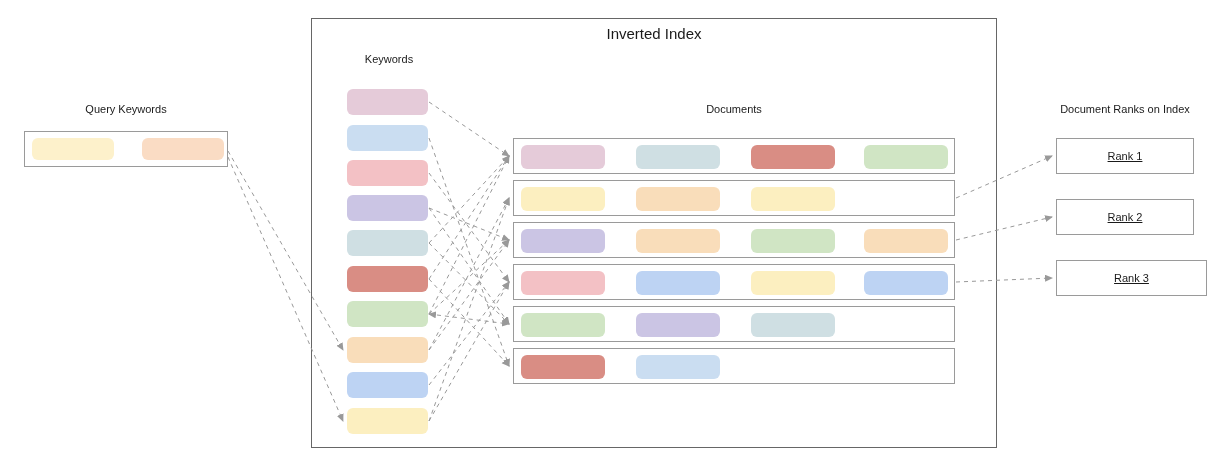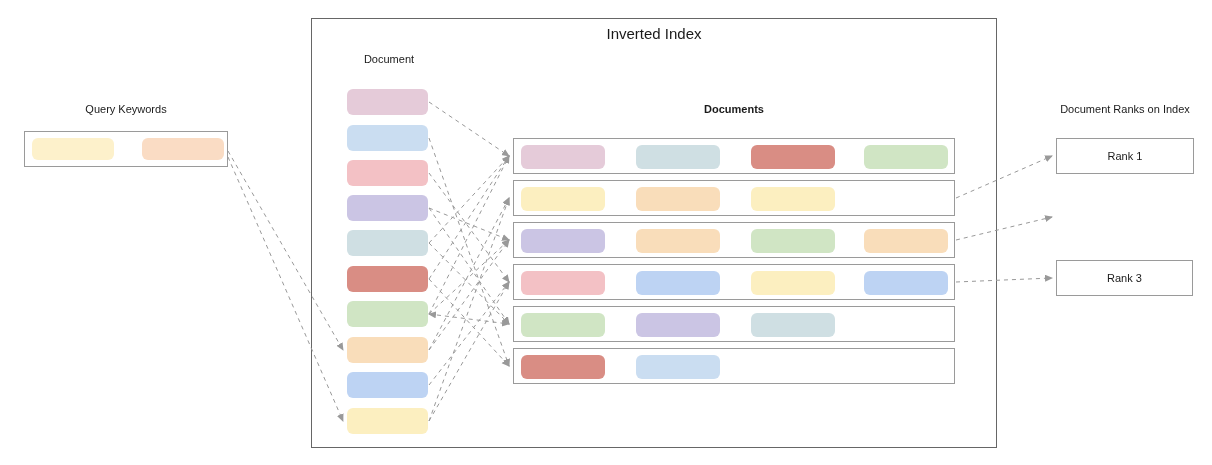--- a/index.html
+++ b/index.html
@@ -7,35 +7,35 @@
     position:relative;width:1212px;height:465px;background:#ffffff;
     font-family:"Liberation Sans", sans-serif;color:#1a1a1a;overflow:hidden;
   }
   .lbl{position:absolute;font-size:11px;white-space:nowrap;transform:translateX(-50%);}
   .title{position:absolute;font-size:15px;white-space:nowrap;transform:translateX(-50%);}
   .box{position:absolute;background:#fff;border:1px solid #9a9a9a;box-sizing:border-box;}
   #index-box{position:absolute;border:1px solid #666;box-sizing:border-box;background:transparent;}
   .pill{position:absolute;border-radius:6px;}
   .doc-row{position:absolute;background:#fff;border:1px solid #9a9a9a;box-sizing:border-box;}
   .rank-box{position:absolute;background:#fff;border:1px solid #9a9a9a;box-sizing:border-box;
-    display:flex;align-items:center;justify-content:center;font-size:11px;}
+    display:flex;align-items:center;justify-content:center;font-size:11px;text-decoration:underline;}
   #arrow-layer{position:absolute;left:0;top:0;pointer-events:none;}
 </style>
 </head>
 <body>
 
 <div id="canvas">
 
   <div class="lbl" style="left:126px;top:103px;text-align:right;">Query Keywords</div>
   <div class="box" style="left:24px;top:131px;width:204px;height:36px;"></div>
 
   <div id="index-box" style="left:311px;top:18px;width:686px;height:430px;"></div>
   <div class="title" style="left:654px;top:25px;">Inverted Index</div>
-  <div class="lbl" style="left:389px;top:53px;">Document</div>
-  <div class="lbl" style="left:734px;top:103px;font-weight:bold;">Documents</div>
+  <div class="lbl" style="left:389px;top:53px;">Keywords</div>
+  <div class="lbl" style="left:734px;top:103px;">Documents</div>
 
   <div class="lbl" style="left:1125px;top:103px;">Document Ranks on Index</div>
 
   <svg id="arrow-layer" width="1212" height="465">
     <defs>
       <marker id="ah" markerWidth="9" markerHeight="8" refX="7" refY="3.5" orient="auto-start-reverse" markerUnits="userSpaceOnUse">
         <path d="M0,0 L8,3.5 L0,7 Z" fill="#999999"></path>
       </marker>
     </defs>
     <g id="arrows" stroke="#999999" stroke-width="1" stroke-dasharray="4,4" fill="none">
@@ -101,14 +101,15 @@
     <div class="doc-row" style="left: 513px; top: 306px; width: 442px; height: 36px;">
       <div class="pill" style="left: 7px; top: 6px; width: 84px; height: 24px; background: rgb(208, 229, 196);"></div>
       <div class="pill" style="left: 122px; top: 6px; width: 84px; height: 24px; background: rgb(203, 197, 228);"></div>
       <div class="pill" style="left: 237px; top: 6px; width: 84px; height: 24px; background: rgb(207, 223, 227);"></div>
     </div>
     <div class="doc-row" style="left: 513px; top: 348px; width: 442px; height: 36px;">
       <div class="pill" style="left: 7px; top: 6px; width: 84px; height: 24px; background: rgb(217, 141, 132);"></div>
       <div class="pill" style="left: 122px; top: 6px; width: 84px; height: 24px; background: rgb(202, 221, 241);"></div>
     </div>
     <div class="rank-box" style="left: 1056px; top: 138px; width: 138px; height: 36px;">Rank 1</div>
-    <div class="rank-box" style="left: 1056px; top: 260px; width: 137px; height: 36px;">Rank 3</div>
+    <div class="rank-box" style="left: 1056px; top: 199px; width: 138px; height: 36px;">Rank 2</div>
+    <div class="rank-box" style="left: 1056px; top: 260px; width: 151px; height: 36px;">Rank 3</div>
   </div>
 
 </body></html>

